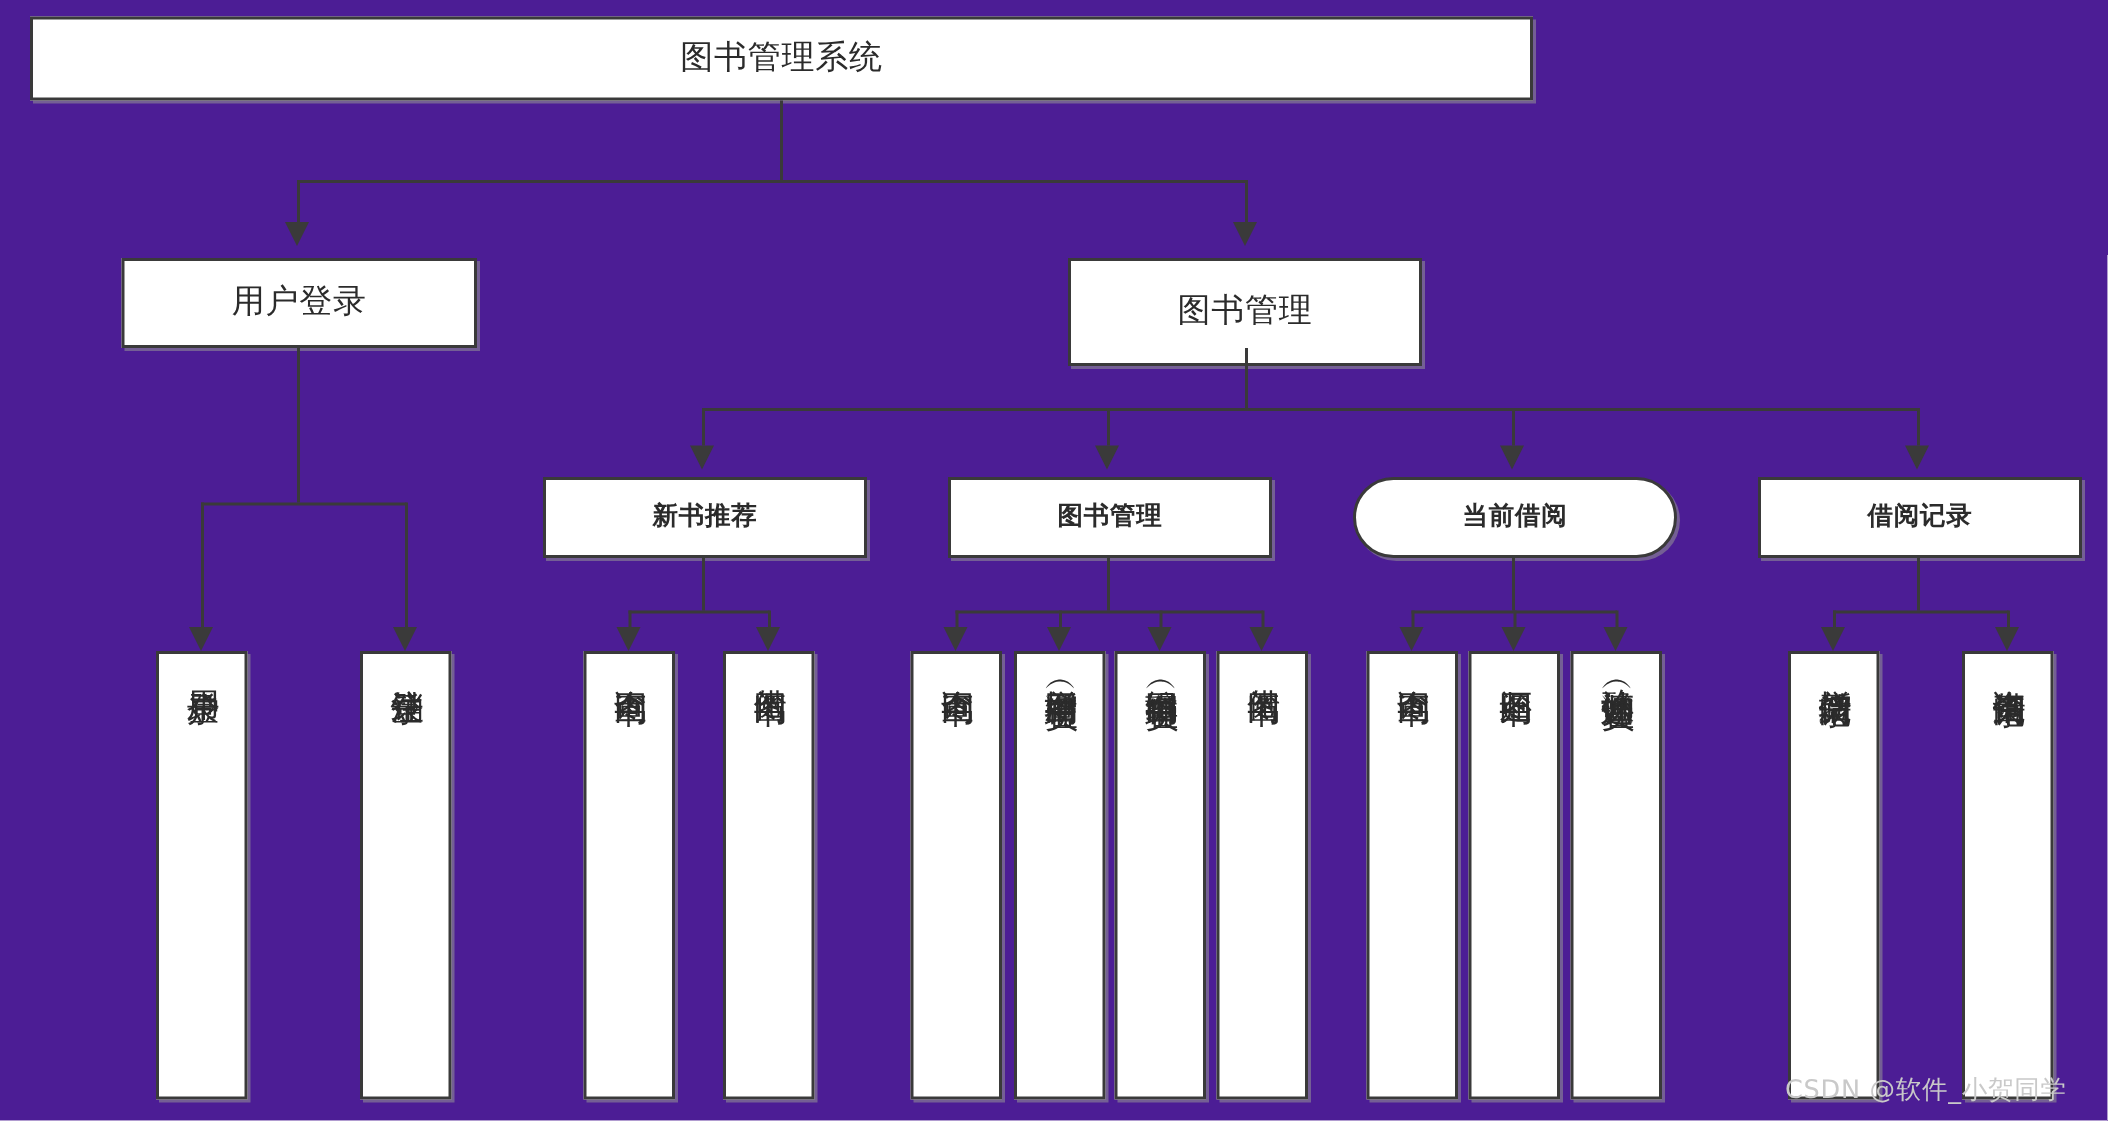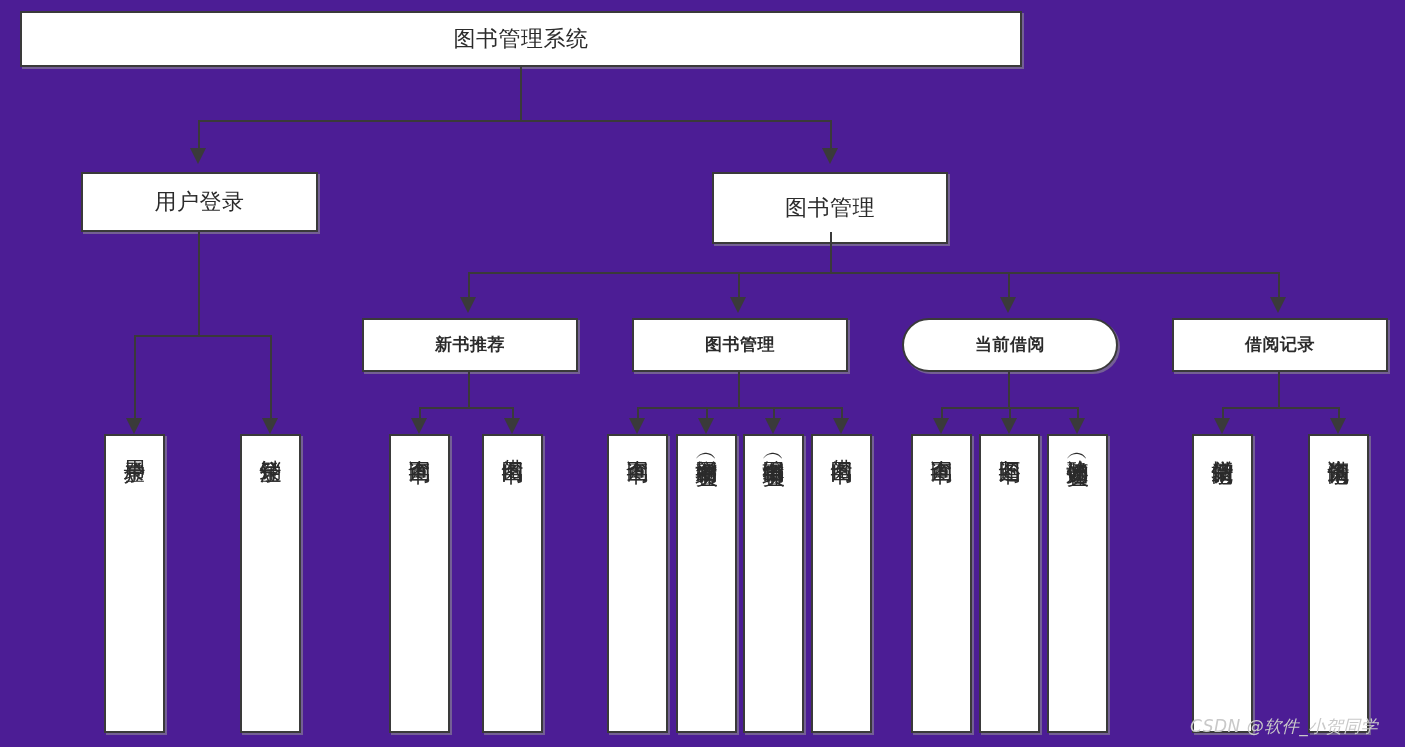--- a/index.html
+++ b/index.html
@@ -71,21 +71,20 @@
     border-left: 8px solid transparent;
     border-right: 8px solid transparent;
     border-top: 16px solid #3a3a3a;
   }
   .watermark {
     position: absolute;
     color: #c9c9c9;
     font-size: 17px;
     letter-spacing: 0.5px;
     white-space: nowrap;
-    font-style: italic;
   }
 </style>
 </head>
 <body>
 
 <div id="canvas">
 
   <div class="node root" style="left:20px; top:11px; width:1002px; height:56px;">
     <span class="label">图书管理系统</span>
   </div>

